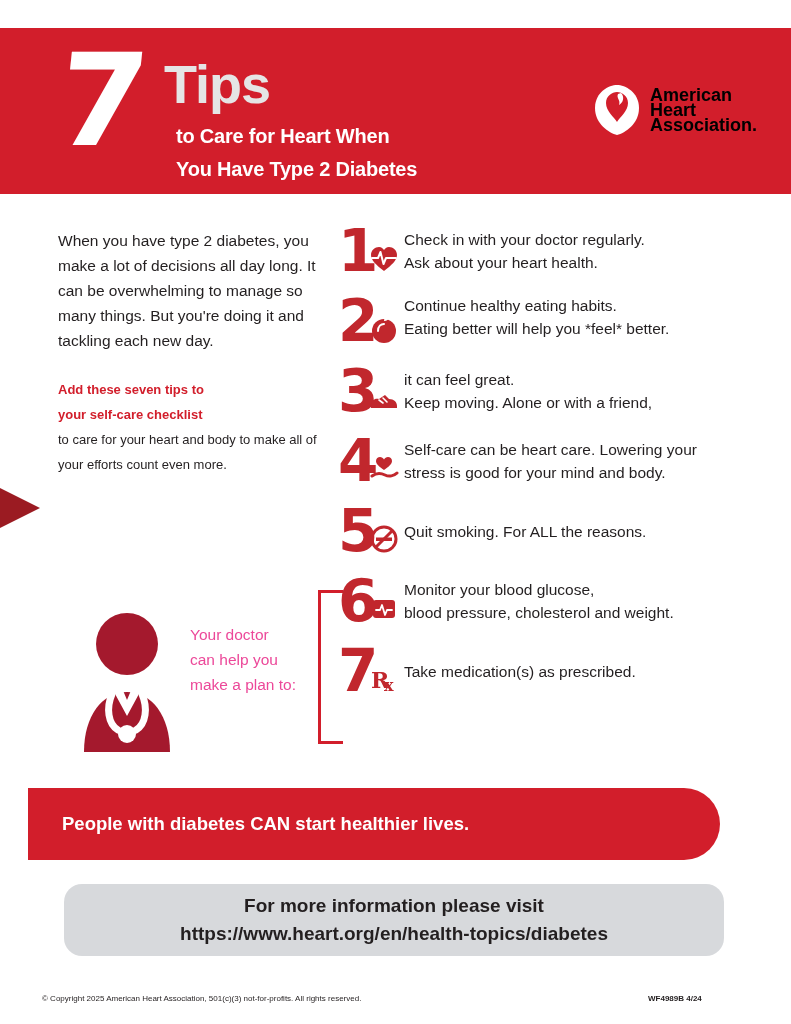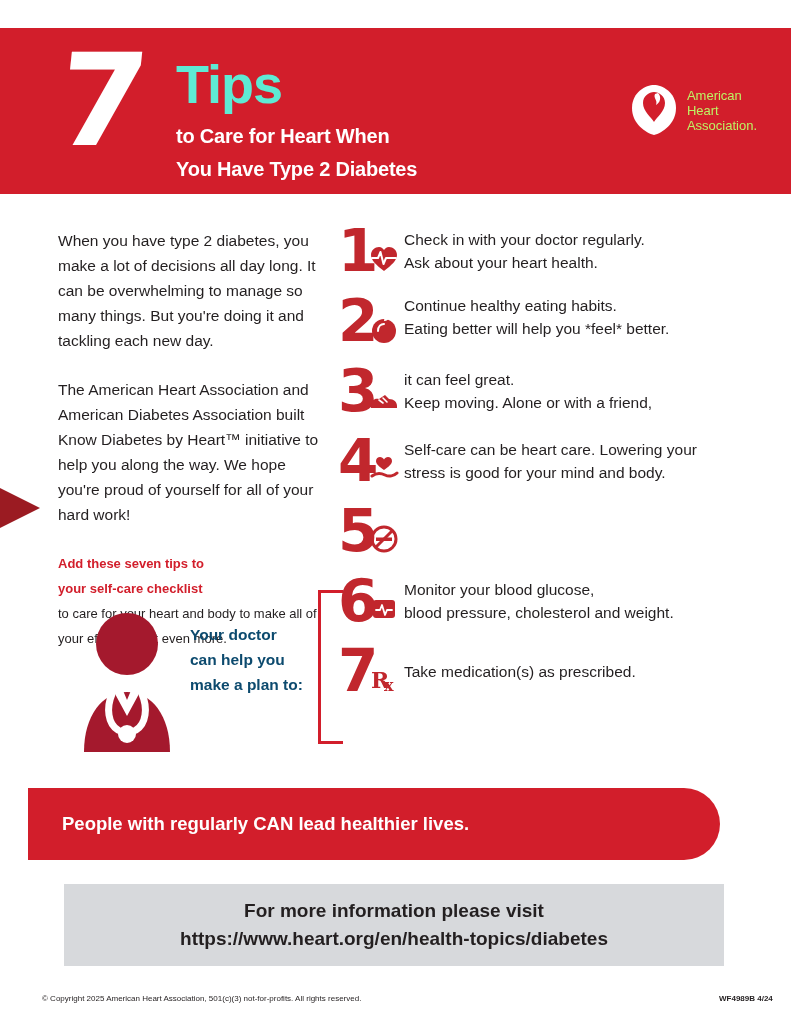--- a/index.html
+++ b/index.html
@@ -32,26 +32,26 @@
     font-size: 128px;
     line-height: 110px;
     font-weight: bold;
     color: #ffffff;
     font-family: "DejaVu Sans", sans-serif;
     transform: skewX(-6deg);
     letter-spacing: -4px;
   }
   .title-tips {
     position: absolute;
-    left: 176px;
+    left: 164px;
     top: 28px;
     font-size: 54px;
     line-height: 56px;
     font-weight: bold;
-    color: #5eead4;
+    color: #e5e5e5;
     letter-spacing: -1px;
   }
   .title-sub {
     position: absolute;
     left: 176px;
     top: 92px;
     font-size: 20px;
     line-height: 33px;
     font-weight: bold;
     color: #ffffff;
@@ -63,24 +63,24 @@
     top: 56px;
     display: flex;
     align-items: center;
     gap: 10px;
   }
   .aha-logo .mark {
     width: 46px;
     height: 52px;
   }
   .aha-logo .words {
-    font-size: 13px;
+    font-size: 18px;
     line-height: 15px;
-    font-weight: normal;
-    color: #bef264;
+    font-weight: bold;
+    color: #000000;
   }
 
   
   .left-col {
     position: absolute;
     left: 58px;
     top: 228px;
     width: 268px;
   }
   .para {
@@ -116,22 +116,22 @@
     width: 130px;
     height: 140px;
   }
   .doctor-caption {
     position: absolute;
     left: 190px;
     top: 622px;
     width: 140px;
     font-size: 15.5px;
     line-height: 25px;
-    font-weight: bold;
-    color: #0c4a6e;
+    font-weight: normal;
+    color: #ec4899;
   }
 
   
   .tips {
     position: absolute;
     left: 338px;
     top: 222px;
     width: 404px;
   }
   .tip {
@@ -208,26 +208,27 @@
     font-size: 18.5px;
     font-weight: bold;
   }
 
   
   .infobox {
     position: absolute;
     left: 64px;
     top: 884px;
     width: 660px;
-    height: 82px;
+    height: 72px;
     background: #d7d9dc;
     display: flex;
     flex-direction: column;
     align-items: center;
     justify-content: center;
+    border-radius: 18px;
   }
   .infobox .line1 {
     font-size: 19px;
     font-weight: bold;
     color: #231f20;
     margin-bottom: 6px;
   }
   .infobox .line2 {
     font-size: 19px;
     font-weight: bold;
@@ -237,21 +238,21 @@
   
   .footer-left {
     position: absolute;
     left: 42px;
     top: 994px;
     font-size: 8px;
     color: #231f20;
   }
   .footer-right {
     position: absolute;
-    left: 719px;
+    left: 648px;
     top: 994px;
     font-size: 8px;
     font-weight: bold;
     color: #231f20;
   }
 </style>
 </head>
 <body>
 
 <div class="header">
@@ -279,21 +280,20 @@
 </div>
 
 <span class="left-arrow">
   <svg viewBox="0 0 44 44" width="44" height="44" aria-hidden="true">
     <path d="M0 2 L40 22 L0 42 Z" fill="#9b1b22"></path>
   </svg>
 </span>
 
 <div class="left-col">
   <p class="para">When you have type 2 diabetes, you make a lot of decisions all day long. It can be overwhelming to manage so many things. But you're doing it and tackling each new day.</p>
-  <p class="para">The American Heart Association and American Diabetes Association built Know Diabetes by Heart™ initiative to help you along the way. We hope you're proud of yourself for all of your hard work!</p>
   <p class="callout">
     <span class="red-bold">Add these seven tips to</span><br>
     <span class="red-bold">your self-care checklist</span><br>
     <span>to care for your heart and body to make all of your efforts count even more.</span>
   </p>
 </div>
 
 <span class="doctor">
   <svg viewBox="0 0 130 140" width="130" height="140" aria-hidden="true">
     <circle cx="65" cy="32" r="31" fill="#a4192d"></circle>
@@ -383,20 +383,23 @@
     <div class="num">
       <span class="digit">5</span>
       <span class="glyph">
         <svg viewBox="0 0 30 30" width="30" height="30" aria-hidden="true">
           <circle cx="15" cy="15" r="12" fill="none" stroke="#c1272d" stroke-width="3"></circle>
           <rect x="7" y="13.5" width="16" height="3.5" fill="#c1272d"></rect>
           <line x1="6" y1="24" x2="24" y2="6" stroke="#c1272d" stroke-width="3"></line>
         </svg>
       </span>
     </div>
+    <div class="txt">
+      <div>Quit smoking. For ALL the reasons.</div>
+    </div>
   </div>
 
   <div class="tip t6">
     <div class="num">
       <span class="digit">6</span>
       <span class="glyph">
         <svg viewBox="0 0 30 30" width="30" height="30" aria-hidden="true">
           <rect x="4" y="6" width="22" height="18" rx="3" fill="#c1272d"></rect>
           <path d="M7 16 H11 L13 11 L16 21 L18 16 H23" stroke="#ffffff" stroke-width="1.8" fill="none" stroke-linejoin="round" stroke-linecap="round"></path>
         </svg>
@@ -419,21 +422,21 @@
       </span>
     </div>
     <div class="txt">
       <div>Take medication(s) as prescribed.</div>
     </div>
   </div>
 
 </div>
 
 <div class="banner">
-  <span>People with regularly CAN lead healthier lives.</span>
+  <span>People with diabetes CAN start healthier lives.</span>
 </div>
 
 <div class="infobox">
   <div class="line1">For more information please visit</div>
   <div class="line2">https://www.heart.org/en/health-topics/diabetes</div>
 </div>
 
 <div class="footer-left">© Copyright 2025 American Heart Association, 501(c)(3) not-for-profits. All rights reserved.</div>
 <div class="footer-right">WF4989B   4/24</div>
 

